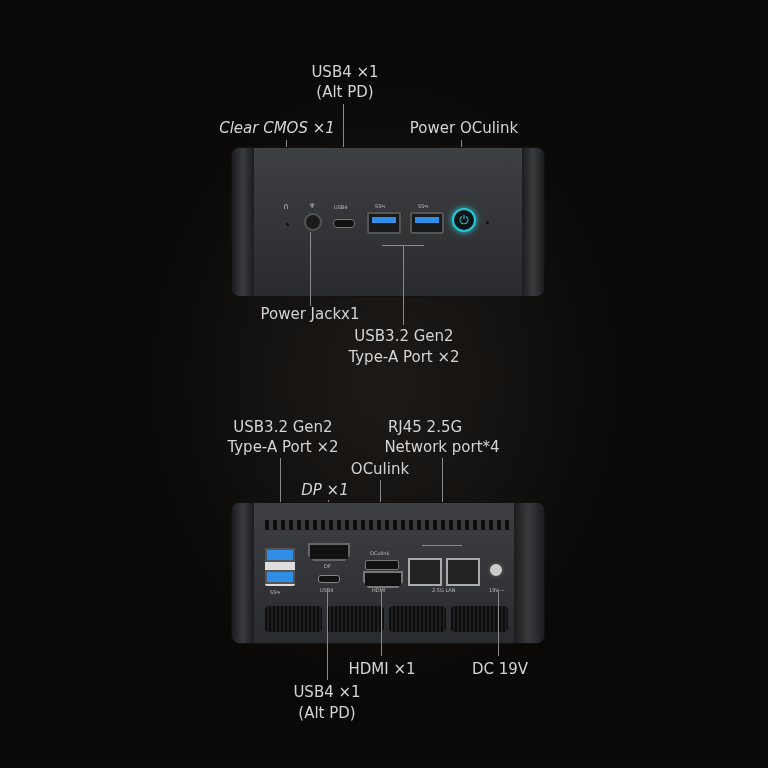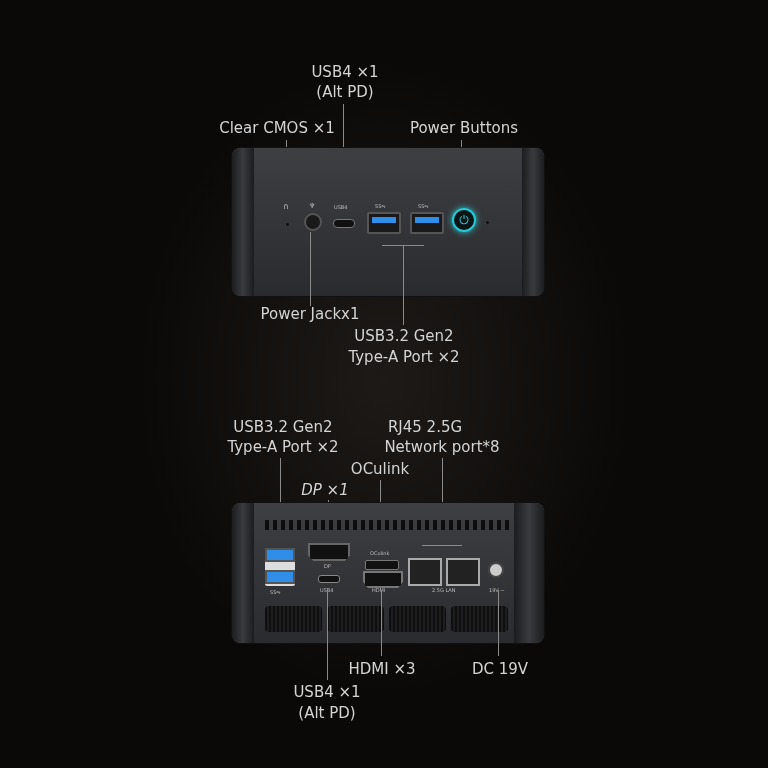--- a/index.html
+++ b/index.html
@@ -14,22 +14,22 @@
   .tiny{position:absolute;font-size:5px;color:#bbb;}
   .vent{position:absolute;background:#0f0f10;border-radius:4px;background-image:repeating-linear-gradient(90deg,#0e0e0f 0 2px,#1e1e20 2px 4px);}
 </style>
 </head>
 <body>
 
 <div class="glow"></div>
 
 <div class="lbl" style="left:300px;top:62px;width:90px;">USB4 ×1</div>
 <div class="lbl" style="left:300px;top:82px;width:90px;">(Alt PD)</div>
-<div class="lbl" style="left:212px;top:118px;width:130px;">Clear CMOS ×1</div>
-<div class="lbl" style="left:400px;top:118px;width:128px;">Power Buttons</div>
+<div class="lbl" style="left:212px;top:118px;width:130px;font-style:italic;">Clear CMOS ×1</div>
+<div class="lbl" style="left:400px;top:118px;width:128px;">Power OCulink</div>
 <div class="line" style="left:286px;top:140px;width:1px;height:72px;"></div>
 <div class="line" style="left:343px;top:104px;width:1px;height:120px;"></div>
 <div class="line" style="left:461px;top:140px;width:1px;height:62px;"></div>
 
 <div class="device" style="left:232px;top:148px;width:312px;height:148px;">
   <div class="cap" style="left:0;border-radius:8px 0 0 8px;"></div>
   <div class="cap" style="right:0;border-radius:0 8px 8px 0;"></div>
   <div class="tiny" style="left:51px;top:54px;font-size:8px;">∩</div>
   <div class="tiny" style="left:77px;top:54px;font-size:7px;">♆</div>
   <div style="position:absolute;left:54px;top:75px;width:3px;height:3px;background:#111;border-radius:50%;"></div>
@@ -47,21 +47,21 @@
 <div class="line" style="left:403px;top:245px;width:1px;height:80px;"></div>
 <div class="line" style="left:310px;top:232px;width:1px;height:74px;"></div>
 
 <div class="lbl" style="left:245px;top:304px;width:130px;">Power Jackx1</div>
 <div class="lbl" style="left:340px;top:326px;width:128px;">USB3.2 Gen2</div>
 <div class="lbl" style="left:330px;top:347px;width:148px;">Type-A Port ×2</div>
 
 <div class="lbl" style="left:218px;top:417px;width:130px;">USB3.2 Gen2</div>
 <div class="lbl" style="left:212px;top:437px;width:142px;">Type-A Port ×2</div>
 <div class="lbl" style="left:375px;top:417px;width:100px;">RJ45 2.5G</div>
-<div class="lbl" style="left:378px;top:437px;width:128px;">Network port*8</div>
+<div class="lbl" style="left:378px;top:437px;width:128px;">Network port*4</div>
 <div class="lbl" style="left:340px;top:459px;width:80px;">OCulink</div>
 <div class="lbl" style="left:295px;top:480px;width:60px;font-style:italic;">DP ×1</div>
 <div class="line" style="left:280px;top:458px;width:1px;height:86px;"></div>
 <div class="line" style="left:328px;top:500px;width:1px;height:40px;"></div>
 <div class="line" style="left:380px;top:480px;width:1px;height:66px;"></div>
 <div class="line" style="left:442px;top:458px;width:1px;height:82px;"></div>
 
 <div class="device" style="left:232px;top:503px;width:312px;height:140px;">
   <div class="cap" style="left:0;border-radius:8px 0 0 8px;"></div>
   <div class="cap" style="right:0;border-radius:0 8px 8px 0;width:30px;"></div>
@@ -88,16 +88,16 @@
   <div class="vent" style="left:33px;top:103px;width:57px;height:26px;"></div>
   <div class="vent" style="left:95px;top:103px;width:57px;height:26px;"></div>
   <div class="vent" style="left:157px;top:103px;width:57px;height:26px;"></div>
   <div class="vent" style="left:219px;top:103px;width:57px;height:26px;"></div>
 </div>
 
 <div class="line" style="left:327px;top:588px;width:1px;height:92px;"></div>
 <div class="line" style="left:381px;top:590px;width:1px;height:66px;"></div>
 <div class="line" style="left:498px;top:590px;width:1px;height:66px;"></div>
 
-<div class="lbl" style="left:340px;top:659px;width:84px;">HDMI ×3</div>
+<div class="lbl" style="left:340px;top:659px;width:84px;">HDMI ×1</div>
 <div class="lbl" style="left:462px;top:659px;width:76px;">DC 19V</div>
 <div class="lbl" style="left:282px;top:682px;width:90px;">USB4 ×1</div>
 <div class="lbl" style="left:282px;top:703px;width:90px;">(Alt PD)</div>
 
 </body></html>

